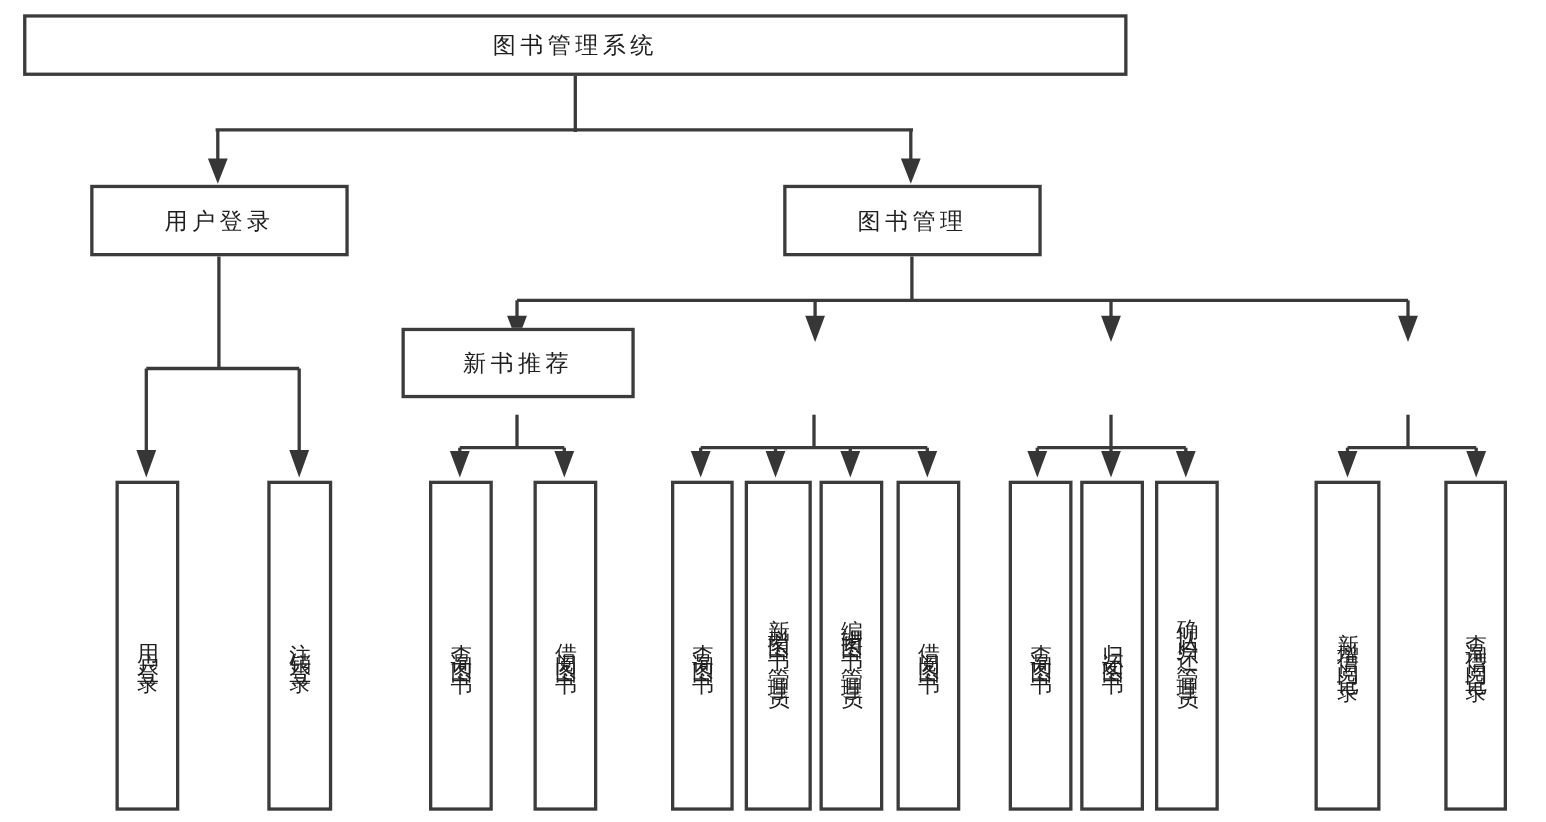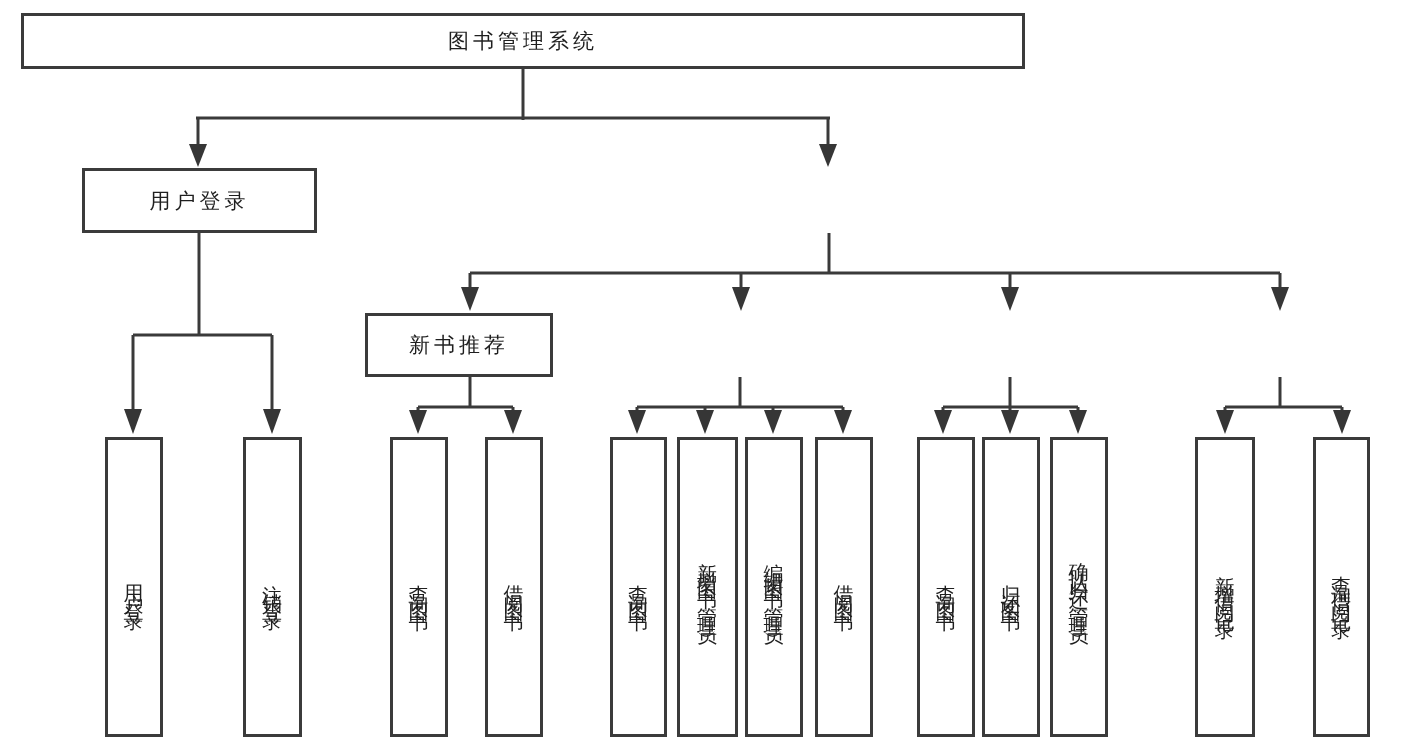--- a/index.html
+++ b/index.html
@@ -128,22 +128,25 @@
     </g>
   </svg>
 
   <div class="box h" style="left:21px;top:13px;width:1004px;height:56px">
     <span>图书管理系统</span>
   </div>
 
   <div class="box h" style="left:82px;top:168px;width:235px;height:65px">
     <span>用户登录</span>
   </div>
+  <div class="box h" style="left:712px;top:168px;width:235px;height:65px">
+    <span>图书管理</span>
+  </div>
 
-  <div class="box h" style="left:365px;top:313px;width:188px;height:64px">
+  <div class="box h" style="left:365px;top:298px;width:212px;height:64px">
     <span>新书推荐</span>
   </div>
 
   <div class="box v" style="left:105px;top:437px;width:58px;height:300px">
     <span>用户登录</span>
   </div>
   <div class="box v" style="left:243px;top:437px;width:59px;height:300px">
     <span>注销登录</span>
   </div>
 

